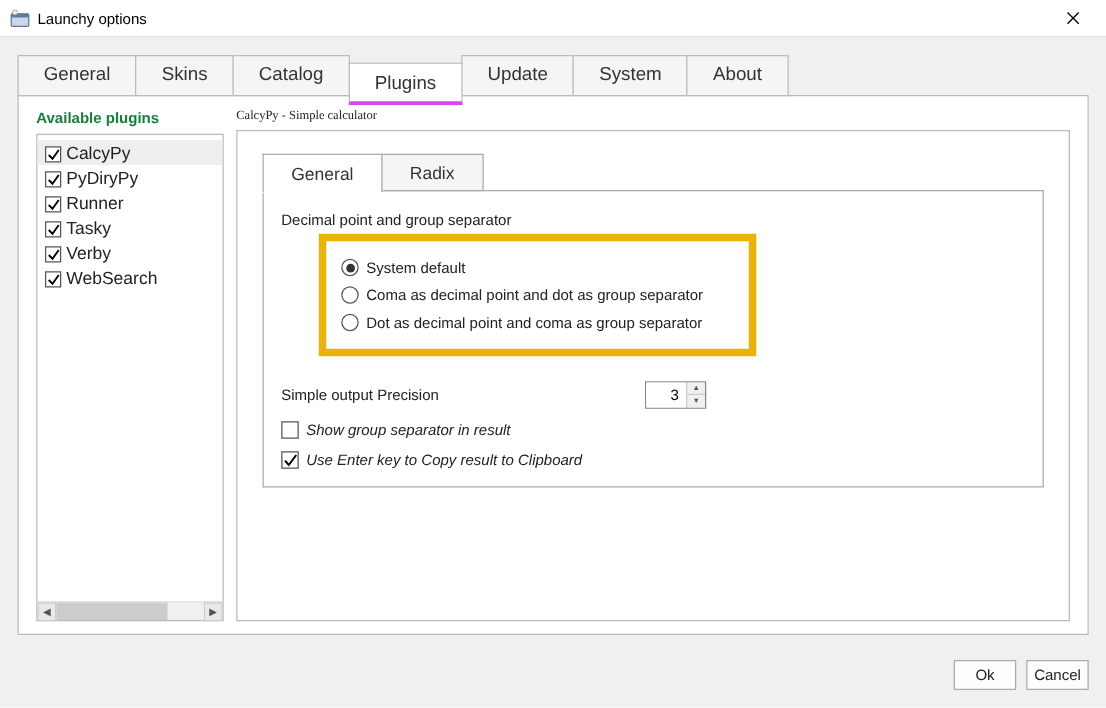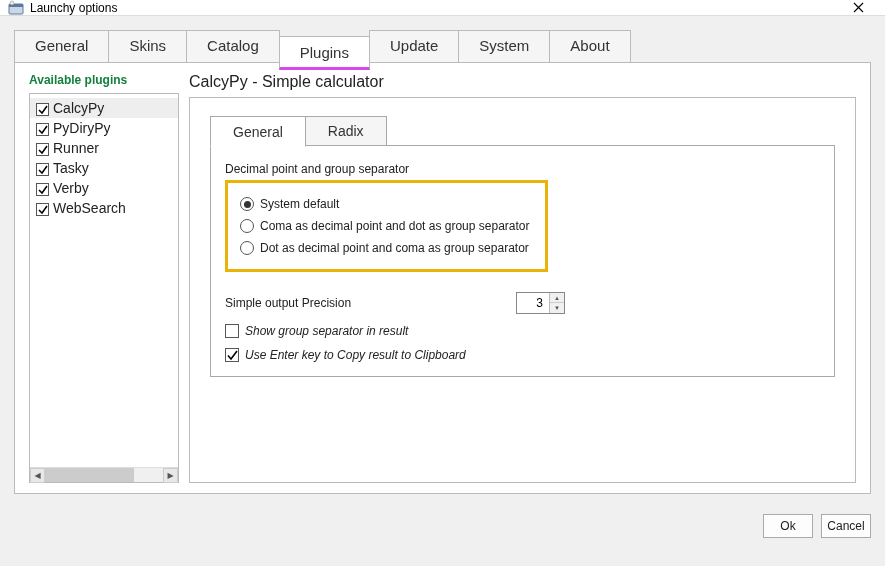--- a/index.html
+++ b/index.html
@@ -1,18 +1,18 @@
 <!DOCTYPE html>
 <html><head>
   <meta charset="utf-8">
   <style>
     * { box-sizing: border-box; margin: 0; padding: 0; font-family: "Segoe UI", Tahoma, sans-serif; font-size: 13px; }
     body { background: #f0f0f0; width: 885px; height: 566px; overflow: hidden; }
 
-    .titlebar { background: #fff; height: 16px; display: flex; align-items: center; padding: 0 4px 0 8px; border-bottom: 1px solid #ddd; }
+    .titlebar { background: #fff; height: 30px; display: flex; align-items: center; padding: 0 4px 0 8px; border-bottom: 1px solid #ddd; }
     .titlebar-icon { width: 16px; height: 16px; margin-right: 6px; }
     .titlebar-icon svg { width: 16px; height: 16px; }
     .titlebar-title { flex: 1; font-size: 12px; color: #000; }
     .titlebar-close { width: 46px; height: 30px; display: flex; align-items: center; justify-content: center; cursor: pointer; }
 
     .content { padding: 14px; position: relative; height: calc(566px - 30px); border-radius: 26px; }
 
     .main-tabs { display: flex; position: relative; z-index: 2; }
     .main-tab { background: #f5f5f5; border: 1px solid #bbb; padding: 6px 20px; font-size: 15px; margin-right: -1px; cursor: pointer; color: #333; }
     .main-tab.active { background: #fff; border-bottom: 3px solid #d946ef; position: relative; top: 7px; margin-top: -1px; padding-top: 7px; }
@@ -26,31 +26,31 @@
     .plugin-item.selected { background: #eee; }
     .plugin-check { width: 13px; height: 13px; border: 1px solid #555; display: flex; align-items: center; justify-content: center; background: #fff; cursor: pointer; flex-shrink: 0; }
     .plugin-check svg { width: 10px; height: 10px; }
     .plugin-name { font-size: 14px; color: #222; }
     .h-scroll { display: flex; height: 15px; border-top: 1px solid #ddd; position: absolute; bottom: 0; left: 0; right: 0; background: #f0f0f0; }
     .h-scroll-arrow { width: 15px; height: 15px; background: #e8e8e8; display: flex; align-items: center; justify-content: center; font-size: 8px; color: #555; border: 1px solid #ccc; cursor: pointer; }
     .h-scroll-track { flex: 1; background: #f0f0f0; position: relative; }
     .h-scroll-thumb { position: absolute; left: 0; top: 0; width: 75%; height: 100%; background: #ccc; cursor: pointer; }
 
     .right-col { flex: 1; display: flex; flex-direction: column; }
-    .right-label { font-size: 16px; margin-bottom: 6px; color: #222; }
+    .right-label { font-size: 10px; margin-bottom: 6px; color: #222; font-family: Liberation Serif, serif; }
     .right-box { border: 1px solid #bbb; flex: 1; padding: 18px 20px; }
 
     .sub-tabs { display: flex; }
     .sub-tab { background: #f5f5f5; border: 1px solid #aaa; padding: 6px 22px; font-size: 14px; cursor: pointer; margin-right: -1px; color: #333; }
     .sub-tab.active { background: #fff; border-bottom: 1px solid #fff; position: relative; top: 1px; margin-top: -1px; padding-top: 7px; }
     .sub-panel { border: 1px solid #aaa; padding: 14px; margin-top: -1px; background: #fff; }
 
     .sect-label { font-size: 12px; color: #222; margin-bottom: 4px; margin-top: 2px; }
 
-    .radio-group { border: 3px solid #eab308; padding: 10px 12px; width: 323px; background: #fff; }
+    .radio-group { border: 6px solid #eab308; padding: 10px 12px; width: 350px; background: #fff; margin-left: 30px; }
     .radio-row { display: flex; align-items: center; gap: 6px; padding: 4px 0; cursor: pointer; }
     .radio { width: 14px; height: 14px; border: 1px solid #555; border-radius: 50%; display: flex; align-items: center; justify-content: center; background: #fff; flex-shrink: 0; }
     .radio.checked::after { content: ''; width: 7px; height: 7px; background: #333; border-radius: 50%; }
     .radio-label { font-size: 12px; color: #222; }
 
     .prec-row { display: flex; align-items: center; margin-top: 20px; width: 340px; }
     .prec-label { flex: 1; font-size: 12px; color: #222; }
     .spinner { display: flex; border: 1px solid #888; height: 22px; background: #fff; }
     .spinner-value { width: 32px; text-align: right; padding: 2px 6px 2px 2px; font-size: 12px; border: none; }
     .spinner-btns { display: flex; flex-direction: column; border-left: 1px solid #bbb; }

